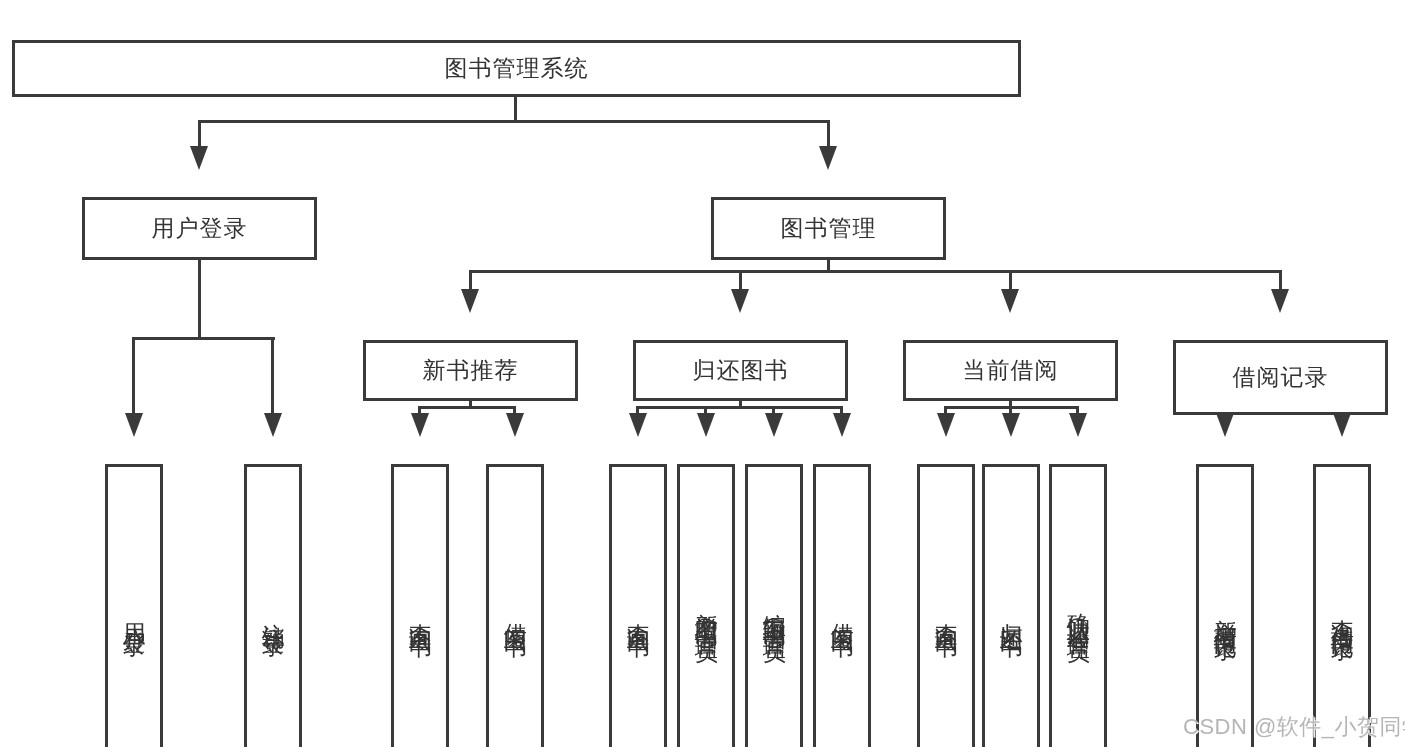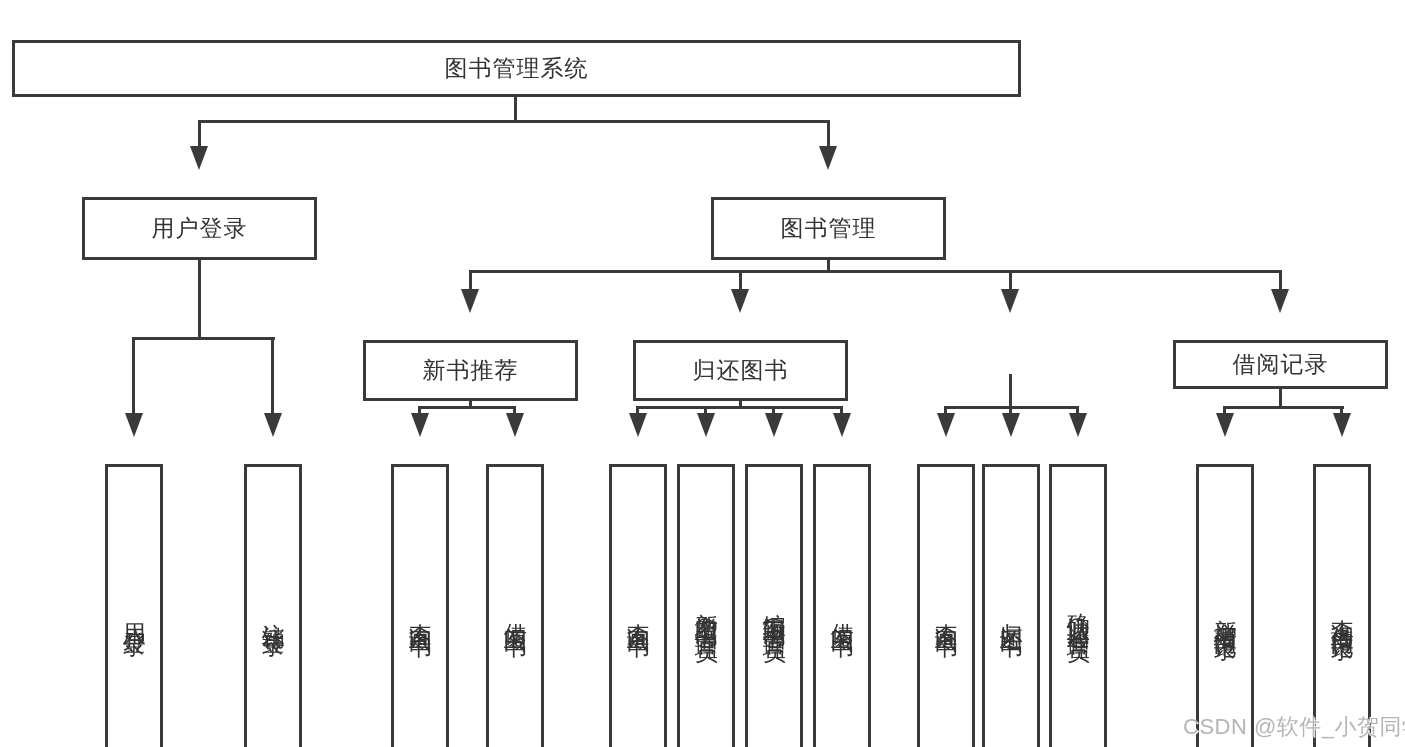--- a/index.html
+++ b/index.html
@@ -128,21 +128,24 @@
   <div class="box" style="left:363px;top:313px;width:215px;height:61px">
     <span>新书推荐</span>
   </div>
 
   <div class="box" style="left:711px;top:170px;width:235px;height:63px">
     <span>图书管理</span>
   </div>
   <div class="box" style="left:633px;top:313px;width:215px;height:61px">
     <span>归还图书</span>
   </div>
-  <div class="box" style="left:1173px;top:313px;width:215px;height:49px">
+  <div class="box" style="left:903px;top:313px;width:215px;height:61px">
+    <span>当前借阅</span>
+  </div>
+  <div class="box" style="left:1173px;top:313px;width:215px;height:75px">
     <span>借阅记录</span>
   </div>
 
   <div class="box leaf" style="left:105px;top:437px;width:58px;height:298px">
     <span>用户登录</span>
   </div>
   <div class="box leaf" style="left:244px;top:437px;width:58px;height:298px">
     <span>注销登录</span>
   </div>
 

